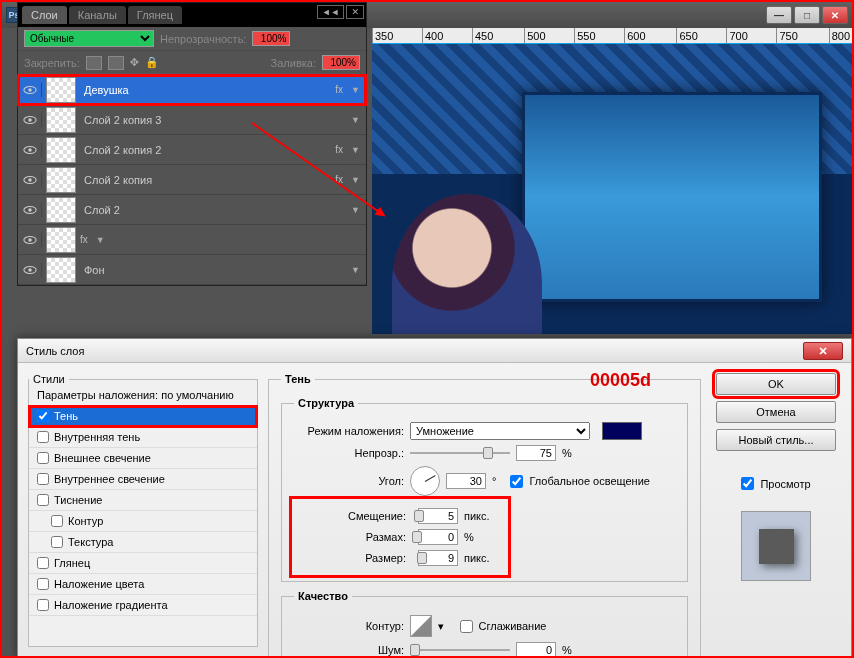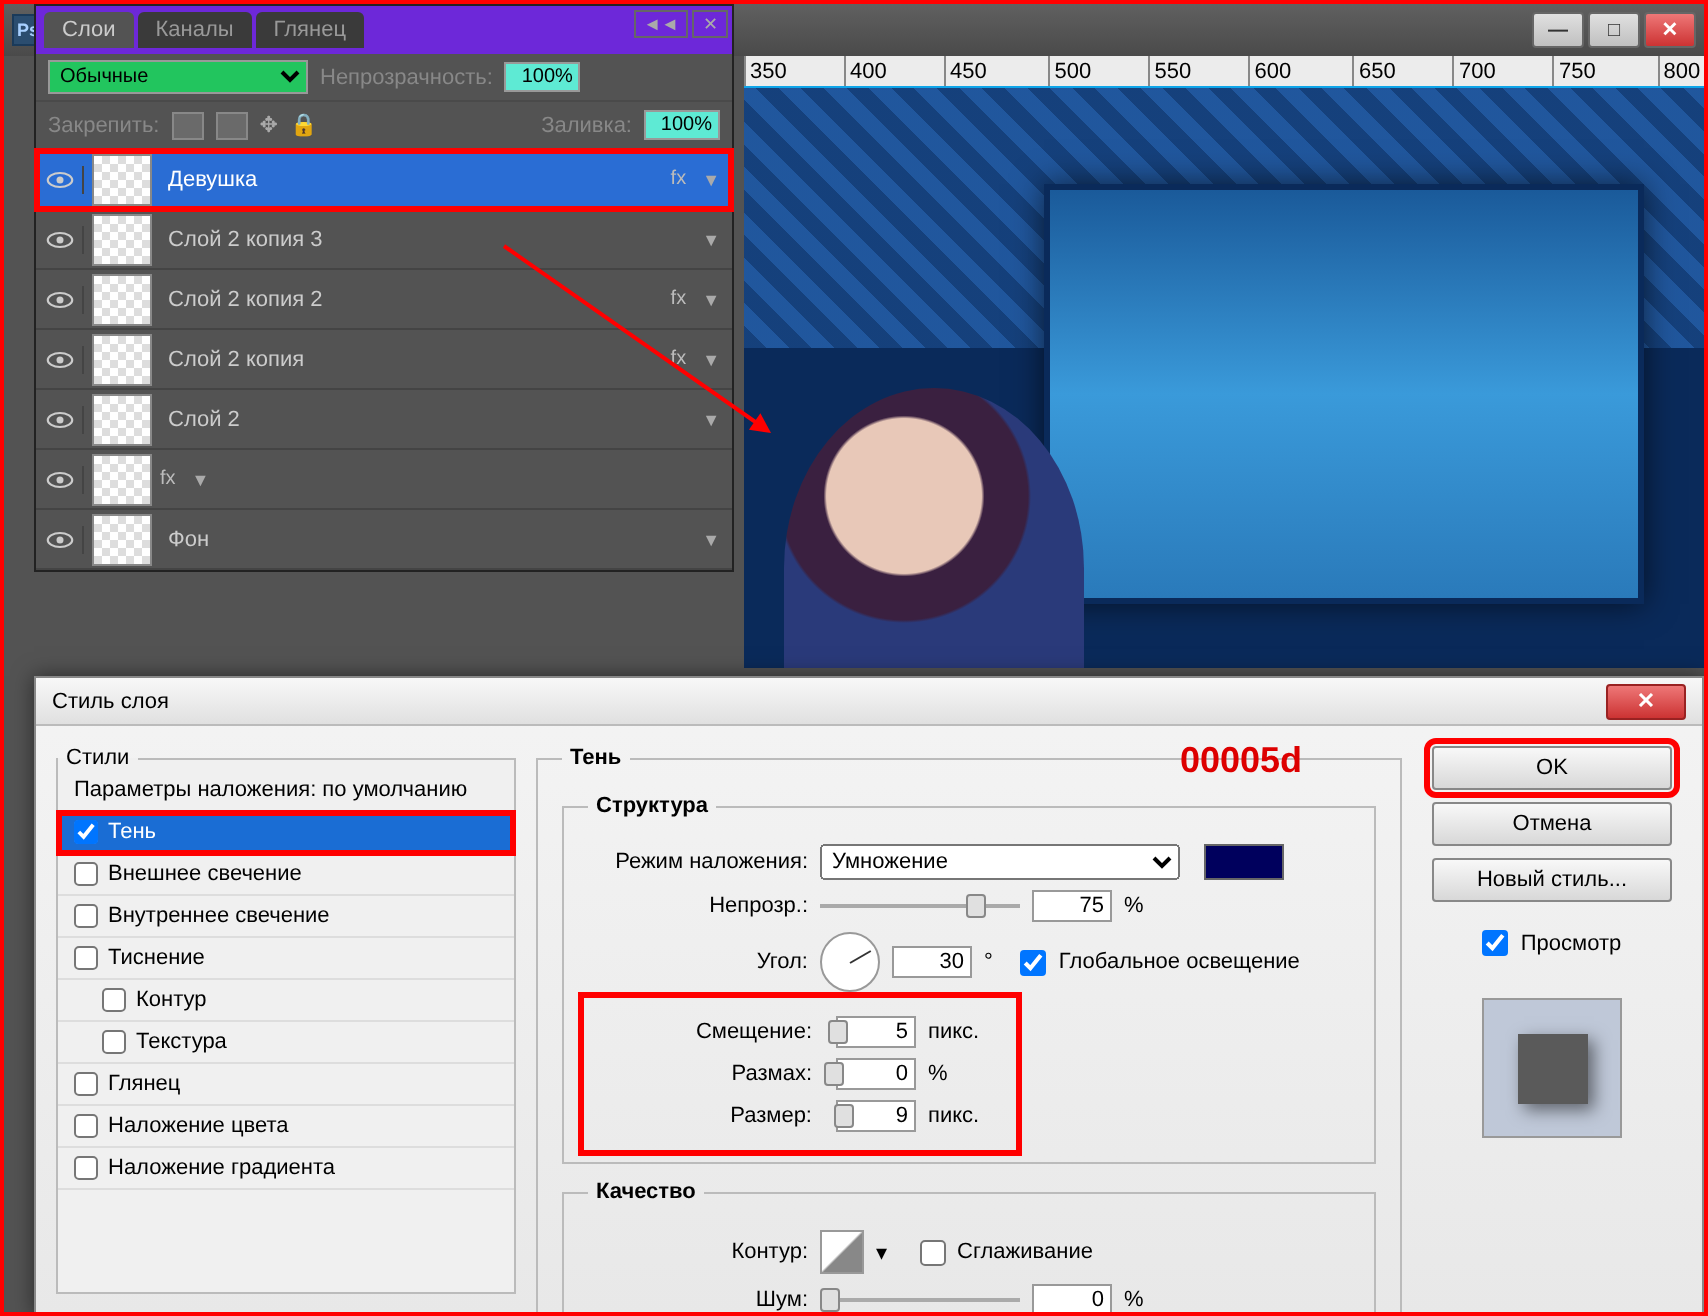--- a/index.html
+++ b/index.html
@@ -10,29 +10,29 @@
 .win-btns{display:flex;gap:2px;margin-left:auto}
 .win-btn{width:26px;height:18px;background:linear-gradient(#e0e0e0,#c0c0c0);border:1px solid #666;border-radius:2px;display:flex;align-items:center;justify-content:center;font-size:10px;font-weight:bold;color:#333}
 .win-btn.close{background:linear-gradient(#e77,#c33);color:#fff}
 .ruler-h{position:absolute;top:26px;left:370px;right:0;height:16px;background:#ececec;border-bottom:1px solid #0ea5e9;font-size:8px;color:#555;overflow:hidden;white-space:nowrap}
 .ruler-h span{display:inline-block;width:50px;border-left:1px solid #888;height:16px;padding-left:2px;padding-top:2px}
 .canvas{position:absolute;top:42px;left:370px;right:0;height:290px;background:#0a2a5a;overflow:hidden}
 .canvas .pattern{position:absolute;top:0;left:0;right:0;height:130px;background:repeating-linear-gradient(45deg,#1a4a8a,#1a4a8a 8px,#2a6aba 8px,#2a6aba 16px);opacity:0.7}
 .canvas .photo{position:absolute;top:48px;left:150px;width:300px;height:210px;background:linear-gradient(180deg,#1a5a9a 0%,#3a9ada 50%,#2a7aba 100%);border:3px solid #0a2a5a;box-shadow:0 0 15px rgba(0,0,0,.6)}
 .canvas .person{position:absolute;top:150px;left:20px;width:150px;height:180px;background:radial-gradient(circle at 40% 30%,#e8c8b8 0%,#e8c8b8 25%,#3a2040 26%,#3a2040 40%,#2a3a7a 41%);border-radius:50% 50% 20% 20%}
 .layers-panel{position:absolute;top:0;left:15px;width:350px;background:#535353;border:1px solid #222}
-.panel-tabs{height:24px;background:#6d28d9;display:flex;align-items:center;padding-left:4px}
+.panel-tabs{height:24px;background:#000000;display:flex;align-items:center;padding-left:4px}
 .panel-tab{padding:3px 9px;color:#ccc;background:#535353;border-top-left-radius:3px;border-top-right-radius:3px;margin-right:2px}
 .panel-tab.inactive{background:#3a3a3a;color:#999}
 .panel-controls{position:absolute;right:2px;top:2px;display:flex;gap:2px}
 .panel-controls span{color:#aaa;font-size:9px;padding:1px 4px;border:1px solid #666}
 .panel-row{height:24px;background:#535353;display:flex;align-items:center;padding:0 6px;gap:6px;border-bottom:1px solid #4a4a4a}
 .panel-row select{font-size:10px;padding:1px;background:#22c55e;border:1px solid #999;width:130px}
 .panel-row .lbl{color:#888}
-.pct{width:38px;background:#5eead4;border:1px solid #999;font-size:10px;padding:1px 3px;text-align:right}
+.pct{width:38px;background:#ef4444;border:1px solid #999;font-size:10px;padding:1px 3px;text-align:right}
 .mini-icon{width:16px;height:14px;border:1px solid #888;background:#6a6a6a;display:inline-block}
 .layers-list{}
 .layer{height:30px;display:flex;align-items:center;border-bottom:1px solid #444;background:#535353}
 .layer.sel{background:#2a6dd4}
 .layer.sel .lname{color:#fff}
 .layer.hl{outline:3px solid red;outline-offset:-2px}
 .eye{width:24px;display:flex;align-items:center;justify-content:center;border-right:1px solid #444}
 .eye svg{width:14px;height:14px}
 .thumb{width:30px;height:26px;margin:0 4px;background:#fff;border:1px solid #888;background-image:linear-gradient(45deg,#ddd 25%,transparent 25%,transparent 75%,#ddd 75%),linear-gradient(45deg,#ddd 25%,transparent 25%,transparent 75%,#ddd 75%);background-size:8px 8px;background-position:0 0,4px 4px}
 .lname{flex:1;color:#ccc;padding-left:4px}
@@ -226,20 +226,24 @@
         <legend>Стили</legend>
         <div class="style-item">
             <span>Параметры наложения: по умолчанию</span>
           </div>
         <div class="style-item sel hl">
             <input type="checkbox" checked="" style="">
             <span>Тень</span>
           </div>
         <div class="style-item">
             <input type="checkbox" style="">
+            <span>Внутренняя тень</span>
+          </div>
+        <div class="style-item">
+            <input type="checkbox" style="">
             <span>Внешнее свечение</span>
           </div>
         <div class="style-item">
             <input type="checkbox" style="">
             <span>Внутреннее свечение</span>
           </div>
         <div class="style-item">
             <input type="checkbox" style="">
             <span>Тиснение</span>
           </div>
@@ -335,21 +339,21 @@
             <input class="numbox" value="0" style="">
             <span class="unit">%</span>
           </div>
         </fieldset>
       </fieldset>
     </div>
     <div class="buttons-col">
       <div class="dlg-btn hl">OK</div>
       <div class="dlg-btn">Отмена</div>
       <div class="dlg-btn">Новый стиль...</div>
-      <div class="frow" style="margin-top:8px">
+      <div class="frow" style="margin-top:20px">
           <input type="checkbox" checked="" style="">
           <span>Просмотр</span>
         </div>
       <div class="preview-box">
           <div class="sq"></div>
         </div>
     </div>
   </div>
 </div>
 

